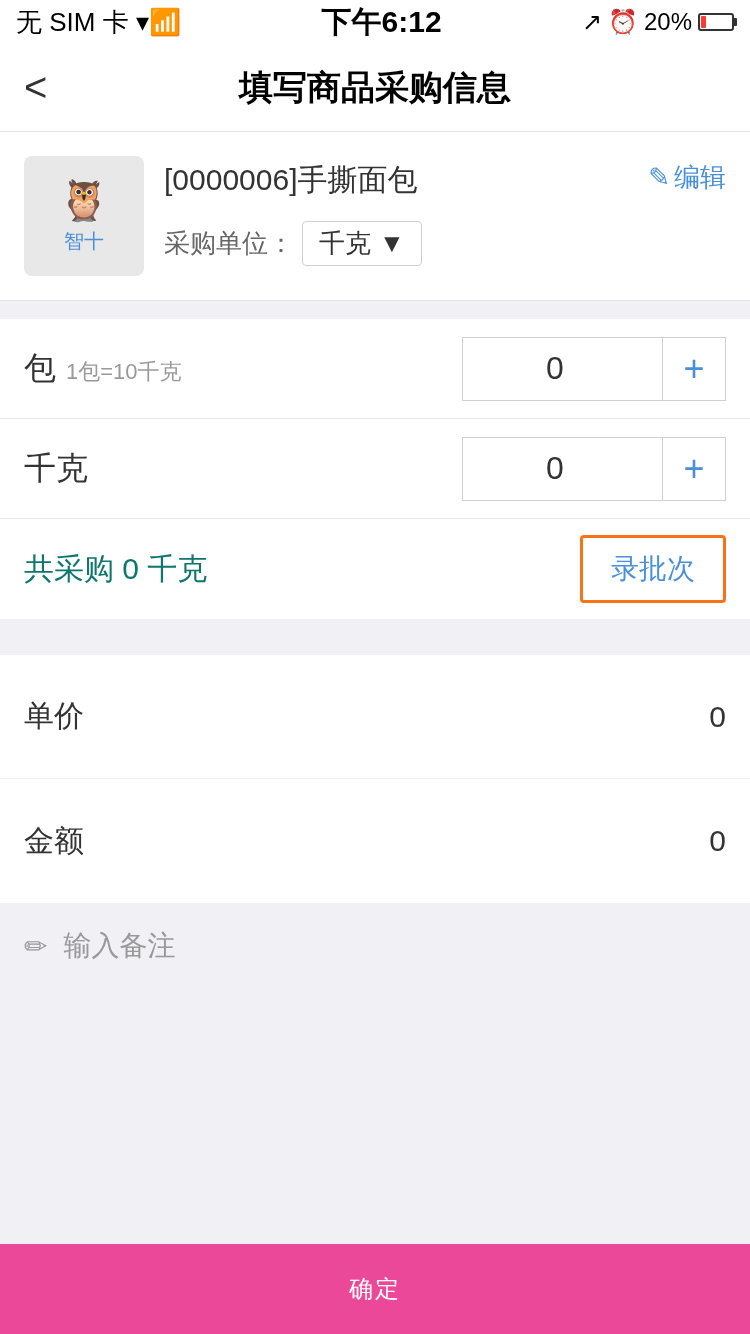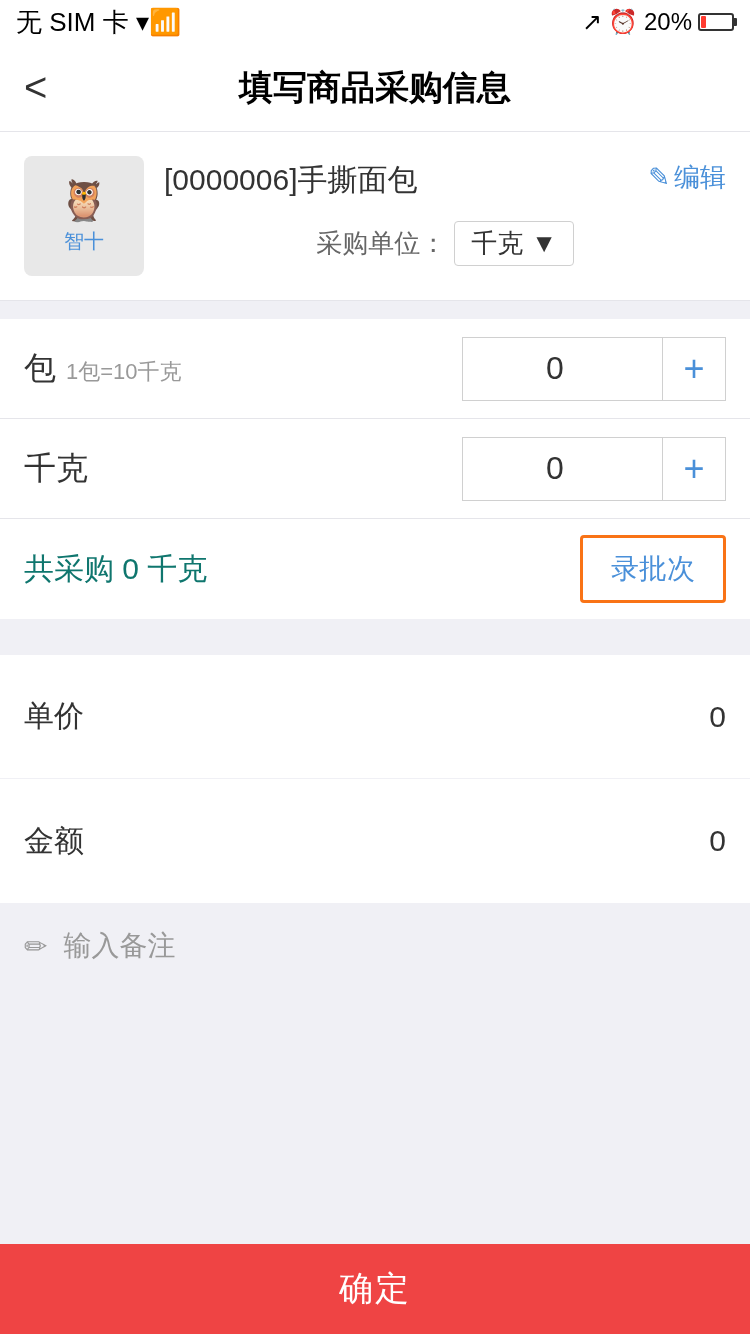--- a/index.html
+++ b/index.html
@@ -123,21 +123,21 @@
     .edit-btn {
       font-size: 26px;
       color: #4a90d9;
       display: flex;
       align-items: center;
       gap: 4px;
       cursor: pointer;
     }
     .product-unit-row {
       display: flex;
-      justify-content: center;
+      justify-content: space-between;
       align-items: center;
     }
     .unit-label {
       font-size: 26px;
       color: #666;
     }
     .unit-select {
       background: #fff;
       border: 1px solid #d0d0d0;
       border-radius: 4px;
@@ -286,43 +286,44 @@
       min-height: 300px;
     }
 
     
     .confirm-btn {
       position: fixed;
       bottom: 0;
       left: 0;
       width: 750px;
       height: 90px;
-      background: #ef4444;
+      background: #ec4899;
       color: #fff;
-      font-size: 34px;
+      font-size: 24px;
       font-weight: 500;
       border: none;
       display: flex;
       align-items: center;
       justify-content: center;
       cursor: pointer;
       letter-spacing: 2px;
     }
 
     .main-content {
       padding-bottom: 90px;
     }
   </style>
 </head>
 <body>
 
 <div class="main-content">
 
   <div class="status-bar">
     <span class="status-left">无 SIM 卡 ▾📶</span>
+    <span class="status-center">下午6:12</span>
     <span class="status-right">
       <span>↗</span>
       <span>⏰</span>
       <span>20%</span>
       <span class="battery">
         <span class="battery-fill"></span>
       </span>
     </span>
   </div>
 

